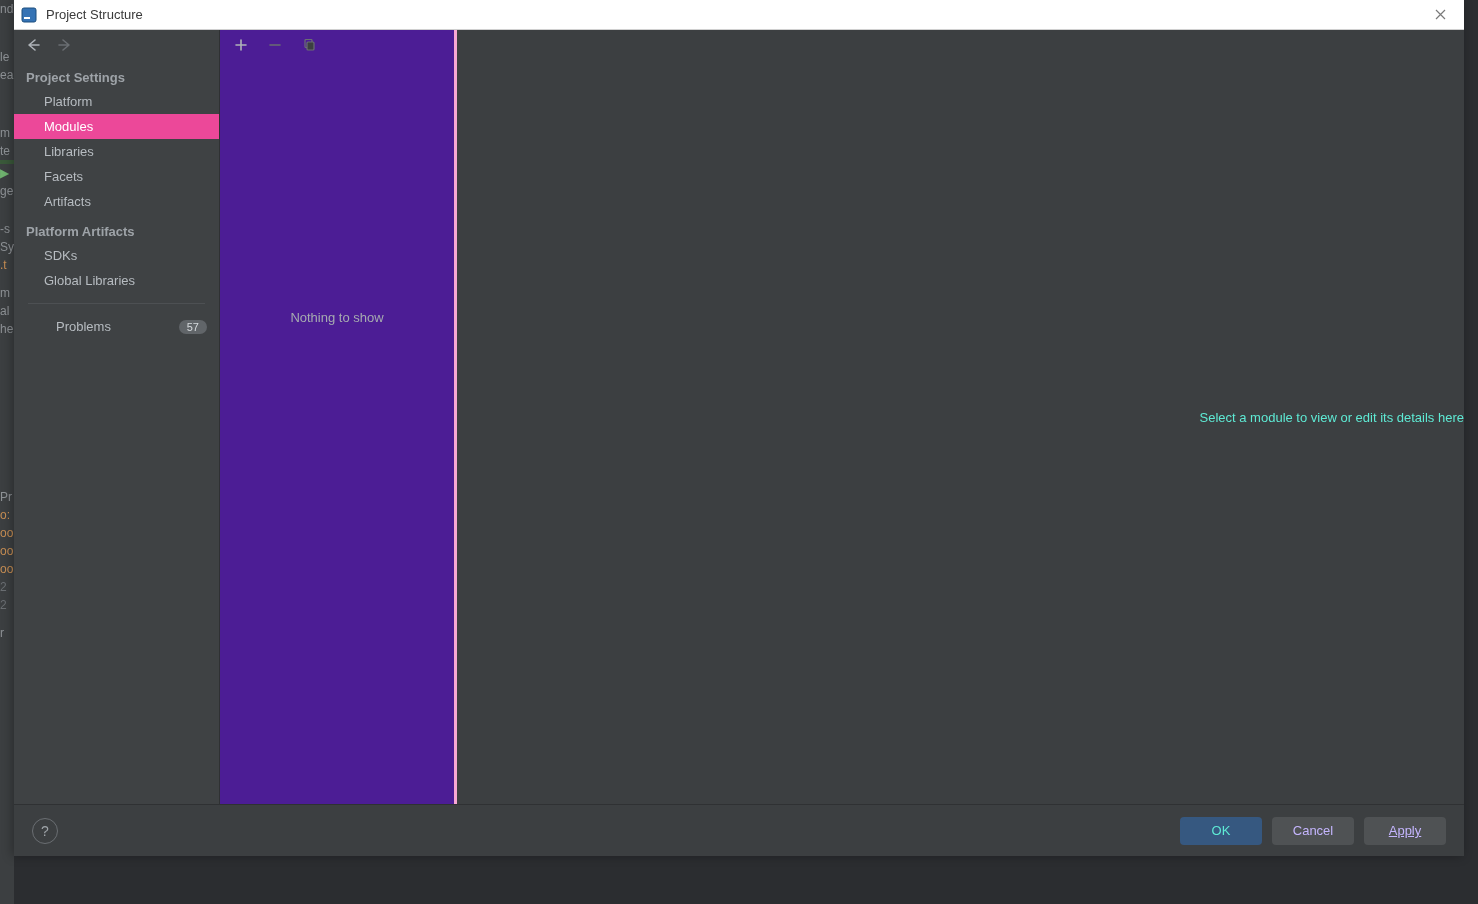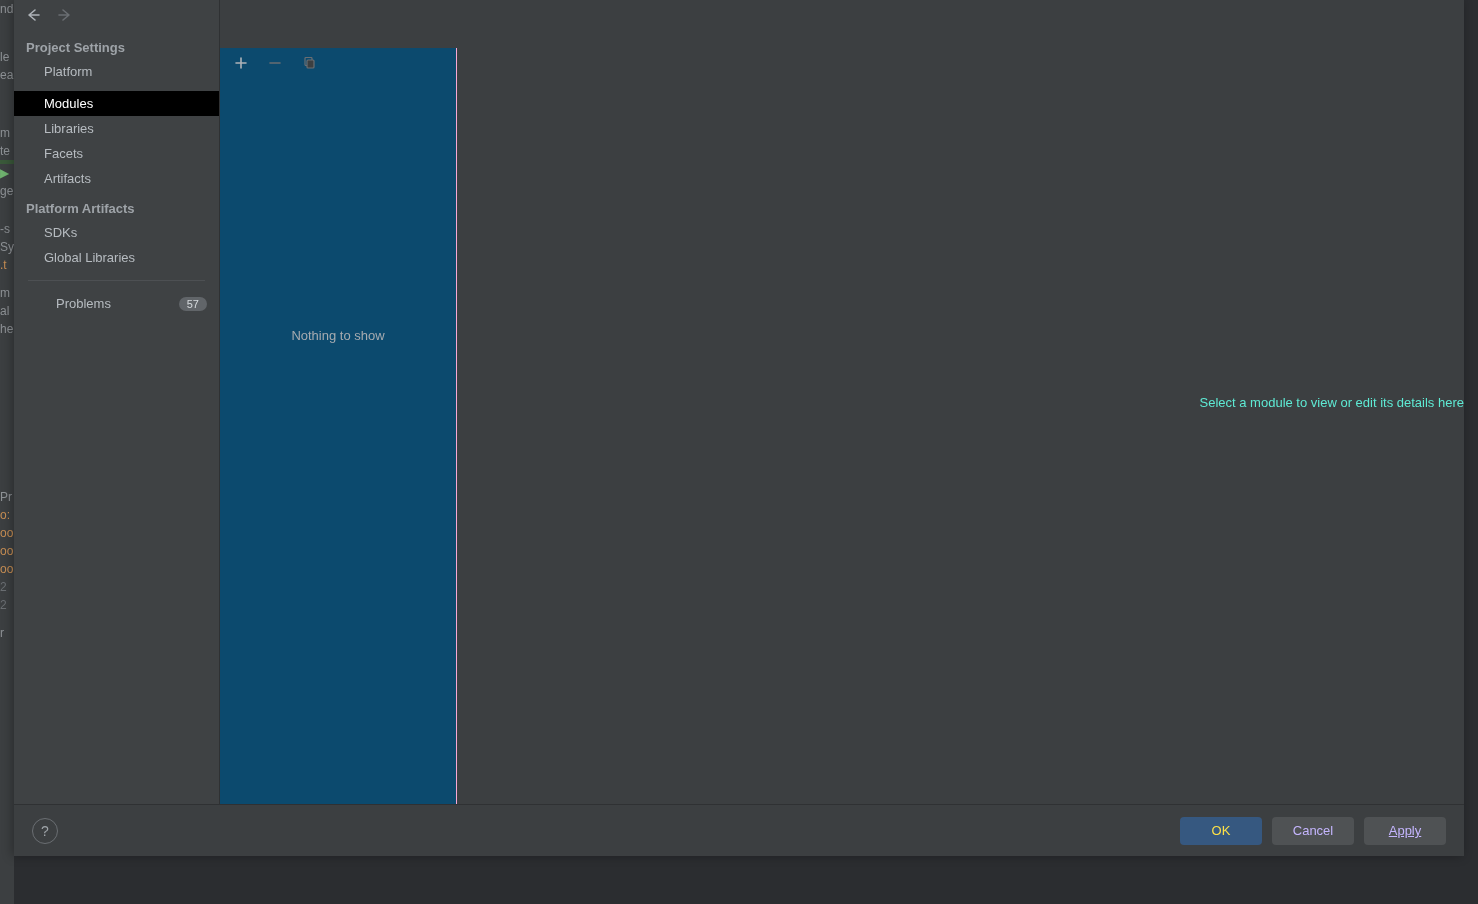--- a/index.html
+++ b/index.html
@@ -92,41 +92,39 @@
     color:#9ea3a8;
   }
   .sidebar .item {
     padding: 5px 12px 5px 30px;
     font-size: 13px;
     color:#b7bcc1;
     cursor:pointer;
     display:flex; align-items:center; justify-content:space-between;
   }
   .sidebar .item.selected {
-    background:#000000;
+    background:#ec4899;
     color:#ffffff;
-    margin-top:7px;
   }
   .sidebar .divider {
     height:1px; background:#4d5053; margin:10px 14px;
   }
   .badge {
     background:#616569; color:#d7dbde;
     border-radius: 10px;
     font-size:11px; padding:1px 8px;
     min-width:20px; text-align:center;
   }
 
   
   .middle {
     width: 237px;
-    background:#0c4a6e;
+    background:#4c1d95;
     display:flex; flex-direction:column;
-    border-right:1px solid #f9a8d4;
-    margin-top:48px;
+    border-right:3px solid #f9a8d4;
   }
   .middle .toolbar {
     height: 30px;
     display:flex; align-items:center; gap:16px;
     padding: 0 12px;
   }
   .middle .toolbar .tbtn {
     width:18px; height:18px; display:flex; align-items:center; justify-content:center;
     color:#aeb3b8; cursor:pointer;
   }
@@ -160,21 +158,21 @@
     color:#9fa4a9; cursor:pointer; font-size:14px;
   }
   .footer .spacer { flex:1; }
   .footer button {
     height:28px; min-width:82px;
     margin-left:10px;
     border:none; border-radius:4px;
     font-size:13px; cursor:pointer;
     background:#4f5254; color:#c4b5fd;
   }
-  .footer button.primary { background:#365880; color:#fde047;margin-left:48px; }
+  .footer button.primary { background:#365880; color:#5eead4;margin-left:48px; }
   .footer button .mnemonic { text-decoration: underline; }
 
   svg { display:block; }
 </style>
 </head>
 <body>
 
 <div class="bg-strip">
   <span>nd</span>
   <span style="height:30px"></span>
@@ -202,20 +200,36 @@
   <span class="orange">oo</span>
   <span class="num">2</span>
   <span class="num">2</span>
   <span style="height:10px"></span>
   <span>r</span>
 </div>
 <div class="bg-right-strip"></div>
 
 <div class="dialog">
 
+  <div class="titlebar">
+    <span class="app-icon">
+      <svg width="16" height="16" viewBox="0 0 16 16">
+        <rect x="1" y="1" width="14" height="14" rx="2" fill="#3573b5"></rect>
+        <rect x="1" y="1" width="14" height="14" rx="2" fill="none" stroke="#1d4f7e" stroke-width="1"></rect>
+        <rect x="3" y="10" width="6" height="2" fill="#ffffff"></rect>
+      </svg>
+    </span>
+    <span class="title-text">Project Structure</span>
+    <span class="spacer"></span>
+    <span class="win-close">
+      <svg width="11" height="11" viewBox="0 0 11 11">
+          <path d="M1 1 L10 10 M10 1 L1 10" stroke="currentColor" stroke-width="1.2"></path>
+        </svg>
+    </span>
+  </div>
 
   <div class="body">
 
     <div class="sidebar">
       <div class="nav-row">
         <span class="nav-btn">
           <svg width="14" height="14" viewBox="0 0 14 14">
               <path d="M9 2 L3 7 L9 12 M3 7 H13" stroke="currentColor" stroke-width="1.6" fill="none" stroke-linecap="round" stroke-linejoin="round"></path>
             </svg>
         </span>

